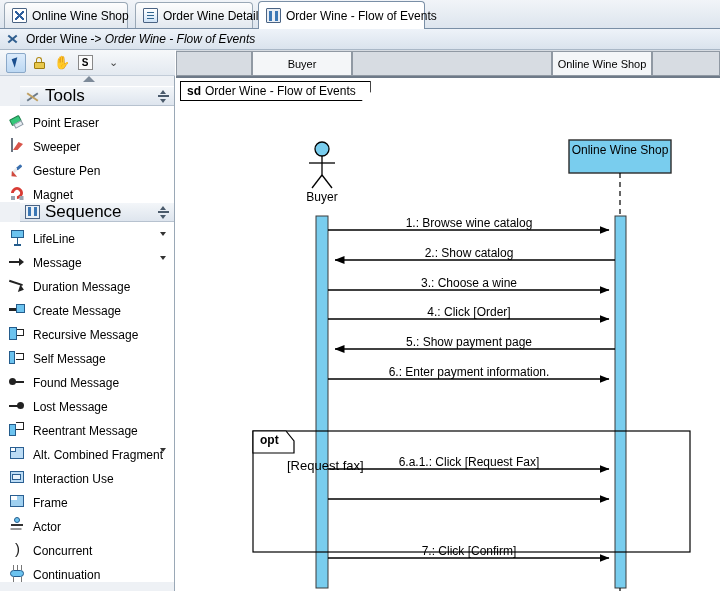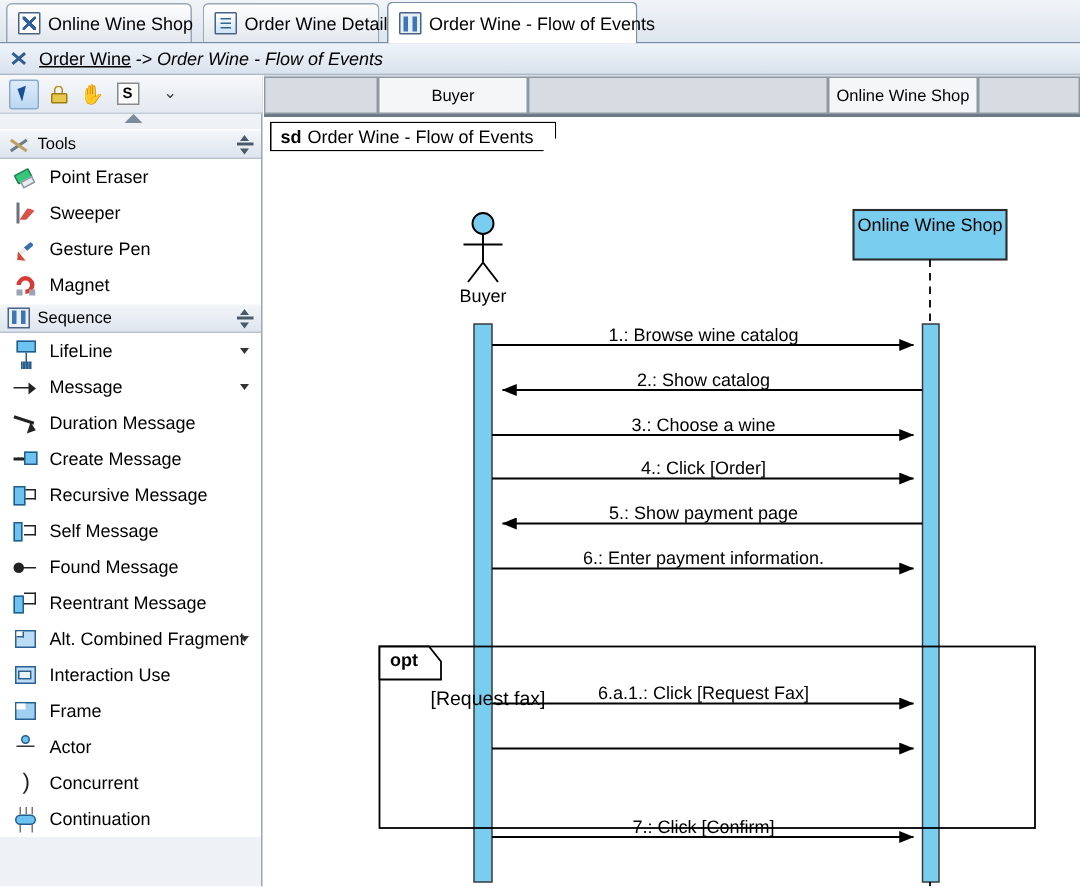--- a/index.html
+++ b/index.html
@@ -84,21 +84,21 @@
   }
   .bc-ico {
     width: 13px; height: 13px; position: relative; flex: 0 0 13px;
   }
   .bc-ico::before, .bc-ico::after {
     content: ""; position: absolute; left: 1px; top: 1px;
     width: 11px; height: 2px; background: #2f5e8e;
   }
   .bc-ico::before { transform: rotate(40deg); transform-origin: 50% 50%; top: 5px;}
   .bc-ico::after  { transform: rotate(-40deg); transform-origin: 50% 50%; top: 5px;}
-  .bc-link { text-decoration: underline; cursor: pointer; }
+  .bc-link { cursor: pointer; }
   .bc-rest { }
 
   
   .leftpanel {
     position: absolute; left: 0; top: 50px; width: 175px; height: 541px;
     background: #eef1f5;
     box-sizing: border-box;
     border-right: 1px solid #9aa8b6;
   }
   .minitoolbar {
@@ -153,21 +153,21 @@
     cursor: pointer;
   }
 
   .section-head {
     height: 20px; box-sizing: border-box;
     background: linear-gradient(#f3f6f9, #dee5ee);
     border-top: 1px solid #ffffff;
     border-bottom: 1px solid #b7c2cf;
     display: flex; align-items: center; gap: 5px;
     padding: 0 5px 0 5px;
-    font-size: 11px; cursor: pointer;
+    font-size: 17px; cursor: pointer; margin-left: 20px;
   }
   .section-head .resize {
     margin-left: auto; width: 11px; height: 13px; position: relative;
   }
   .section-head .resize::before {
     content: ""; position: absolute; left: 0; top: 5.5px;
     width: 11px; height: 2px; background: #4a5a6b;
   }
   .section-head .resize::after {
     content: "";
@@ -200,21 +200,21 @@
   }
   .sec-ico-seq::before {
     content:""; position:absolute; left:2px; top:1px; width:3px; height:9px; background:#3b77b5;
   }
   .sec-ico-seq::after {
     content:""; position:absolute; left:8px; top:1px; width:3px; height:9px; background:#3b77b5;
   }
 
   .tool-list { background: #ffffff; }
   .tool-item {
-    height: 24px; display: flex; align-items: center; gap: 7px;
+    height: 24px; display: flex; align-items: flex-end; gap: 7px;
     padding-left: 9px; box-sizing: border-box;
     font-size: 12px; cursor: pointer; background: #fff;
     position: relative;
   }
   .tool-item .t-label { white-space: nowrap; }
   .tool-item .caret {
     position: absolute; right: 8px; top: 10px;
     width: 0; height: 0;
     border-left: 3.5px solid transparent;
     border-right: 3.5px solid transparent;
@@ -548,20 +548,24 @@
         </div>
         <div class="tool-item">
           <span class="ti self"></span>
           <span class="t-label">Self Message</span>
         </div>
         <div class="tool-item">
           <span class="ti found"></span>
           <span class="t-label">Found Message</span>
         </div>
         <div class="tool-item">
+          <span class="ti lost"></span>
+          <span class="t-label">Lost Message</span>
+        </div>
+        <div class="tool-item">
           <span class="ti reent"></span>
           <span class="t-label">Reentrant Message</span>
         </div>
         <div class="tool-item">
           <span class="ti frag"></span>
           <span class="t-label">Alt. Combined Fragment</span>
           <span class="caret"></span>
         </div>
         <div class="tool-item">
           <span class="ti iuse"></span>

